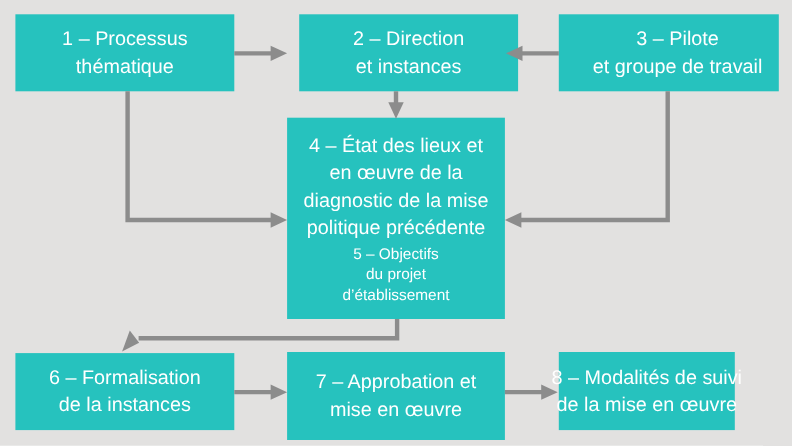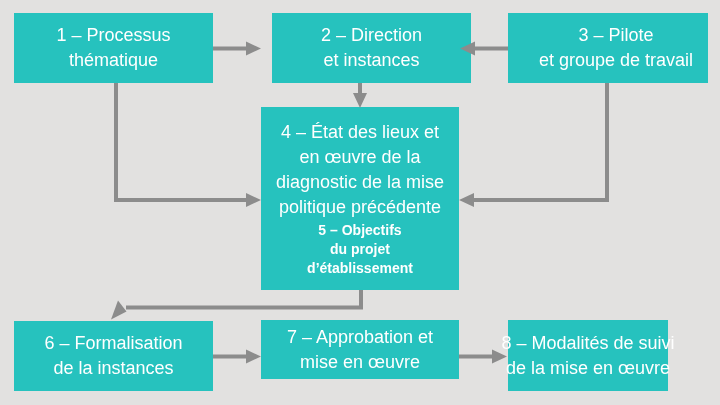--- a/index.html
+++ b/index.html
@@ -20,28 +20,28 @@
     position:absolute;
     background:var(--box);
     color:var(--text);
     display:flex;flex-direction:column;
     align-items:center;justify-content:center;
     text-align:center;
     box-sizing:border-box;
   }
   .line{font-size:18px;line-height:25px;white-space:nowrap;}
   .subline{font-size:14px;line-height:19px;white-space:nowrap;}
-  .sub-block{margin-top:1px;font-weight:bold;}
+  .sub-block{margin-top:1px;}
   
   #box1{left:14px;top:13px;width:199px;height:70px;}
   #box2{left:261px;top:13px;width:199px;height:70px;margin-left:11px;}
   #box3{left:508px;top:13px;width:200px;height:70px;padding-left:16px;}
   #box4{left:261px;top:107px;width:198px;height:183px;}
   #box6{left:14px;top:321px;width:199px;height:70px;}
-  #box7{left:261px;top:320px;width:198px;height:59px;}
+  #box7{left:261px;top:320px;width:198px;height:80px;}
   #box8{left:508px;top:320px;width:160px;height:71px;}
   svg.connectors{
     position:absolute;left:0;top:0;
     width:720px;height:405px;
     pointer-events:none;
     z-index:5;
   }
   .connector line,.connector polyline{
     stroke:var(--arrow);stroke-width:4;fill:none;
   }

